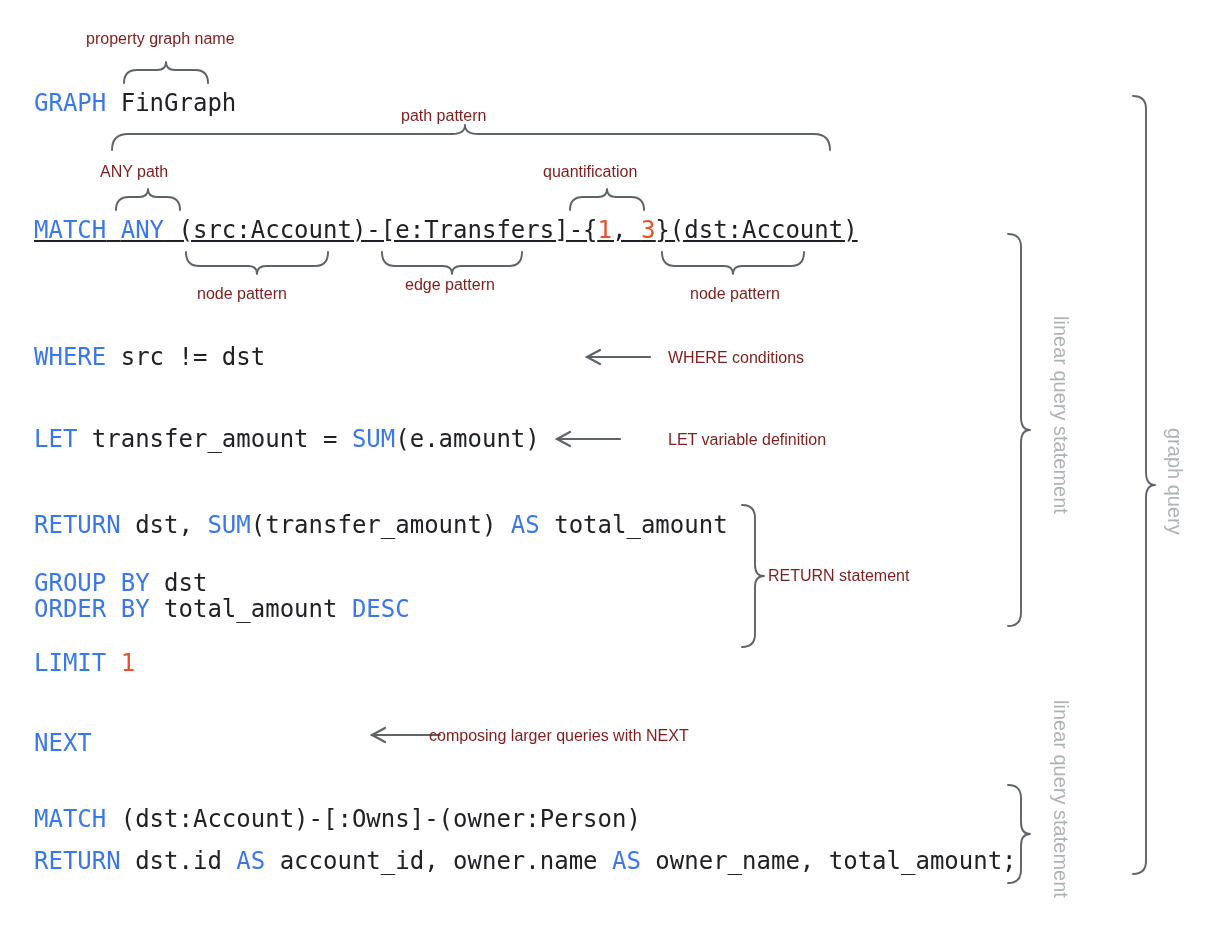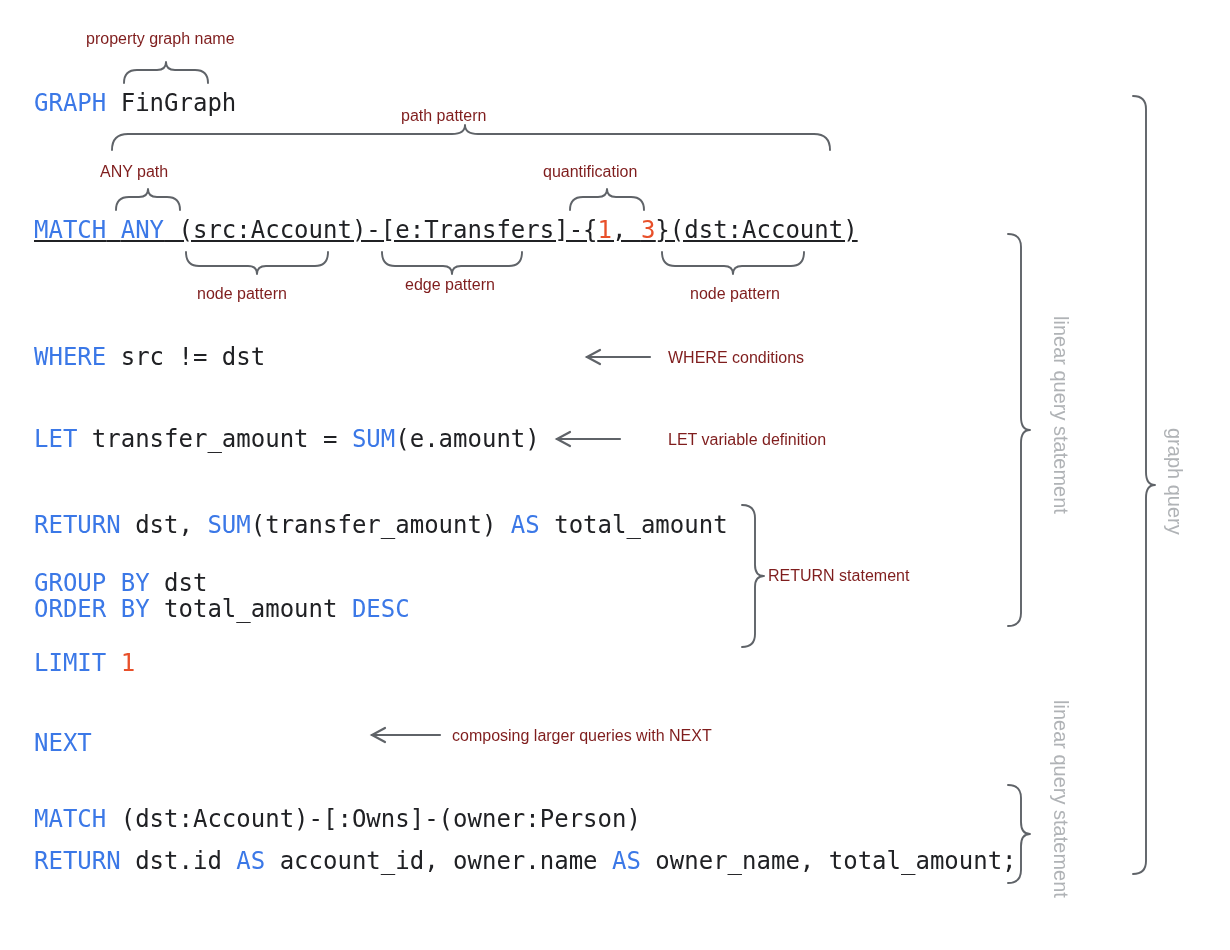--- a/index.html
+++ b/index.html
@@ -124,21 +124,21 @@
   <div class="lbl" style="left:405px; top:274px;">edge pattern</div>
 
   <div class="lbl" style="left:690px; top:283px;">node pattern</div>
 
   <div class="lbl" style="left:668px; top:347px;text-align:center;">WHERE conditions</div>
 
   <div class="lbl" style="left:668px; top:429px;">LET variable definition</div>
 
   <div class="lbl" style="left:768px; top:565px;">RETURN statement</div>
 
-  <div class="lbl" style="left:452px; top:725px;text-align:center;">composing larger queries with NEXT</div>
+  <div class="lbl" style="left:429px; top:725px;text-align:center;">composing larger queries with NEXT</div>
 
   <div class="vlbl rot" style="left:1072px; top:316px;">linear query statement</div>
 
   <div class="vlbl rot" style="left:1072px; top:700px;">linear query statement</div>
 
   <div class="vlbl rot" style="left:1186px; top:428px;">graph query</div>
 
   <div class="code" style="left:34px; top:92px;"><span class="kw">GRAPH</span><span class="pl"> FinGraph</span></div>
 
   <div class="code" style="left:34px; top:219px;text-decoration:underline;"><span class="kw">MATCH</span><span class="pl"> </span><span class="kw">ANY</span><span class="pl"> (src:Account)-[e:Transfers]-{</span><span class="num">1</span><span class="pl">, </span><span class="num">3</span><span class="pl">}(dst:Account)</span></div>

